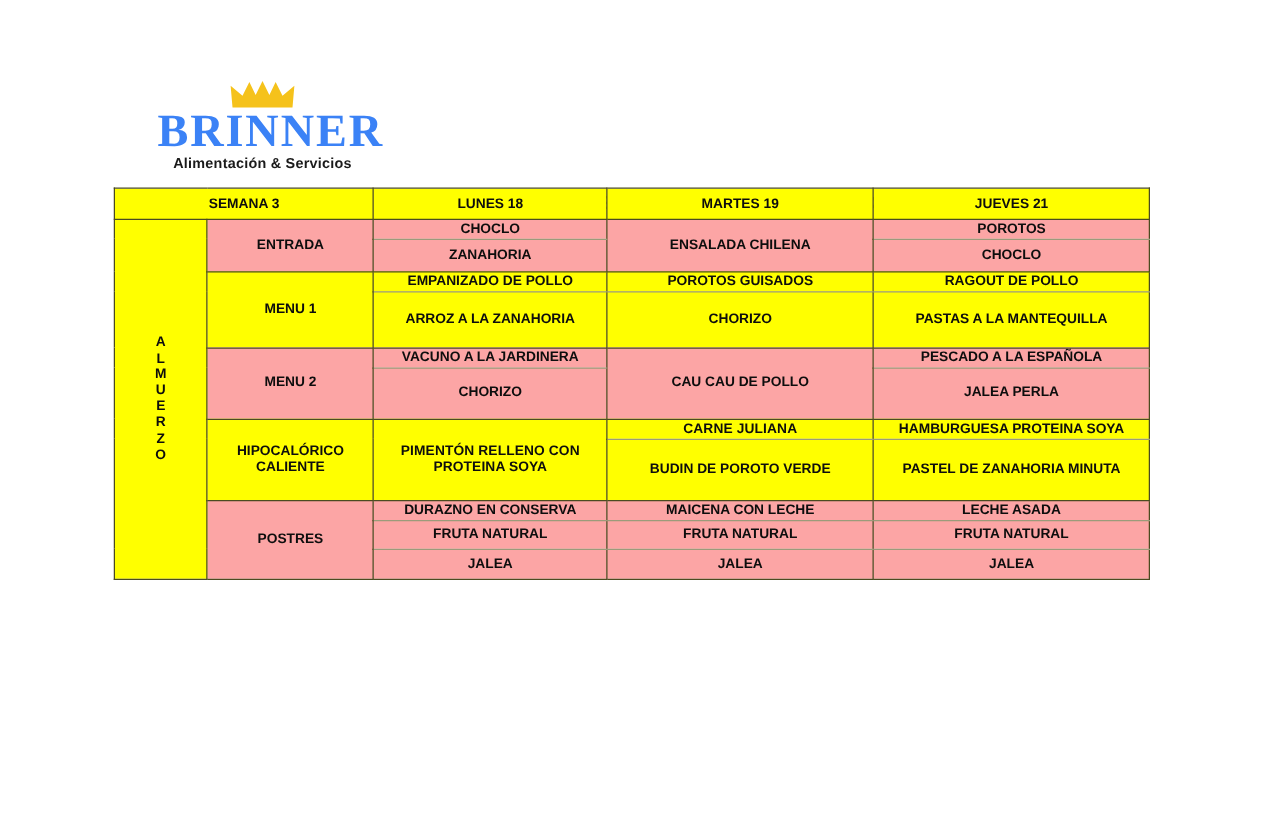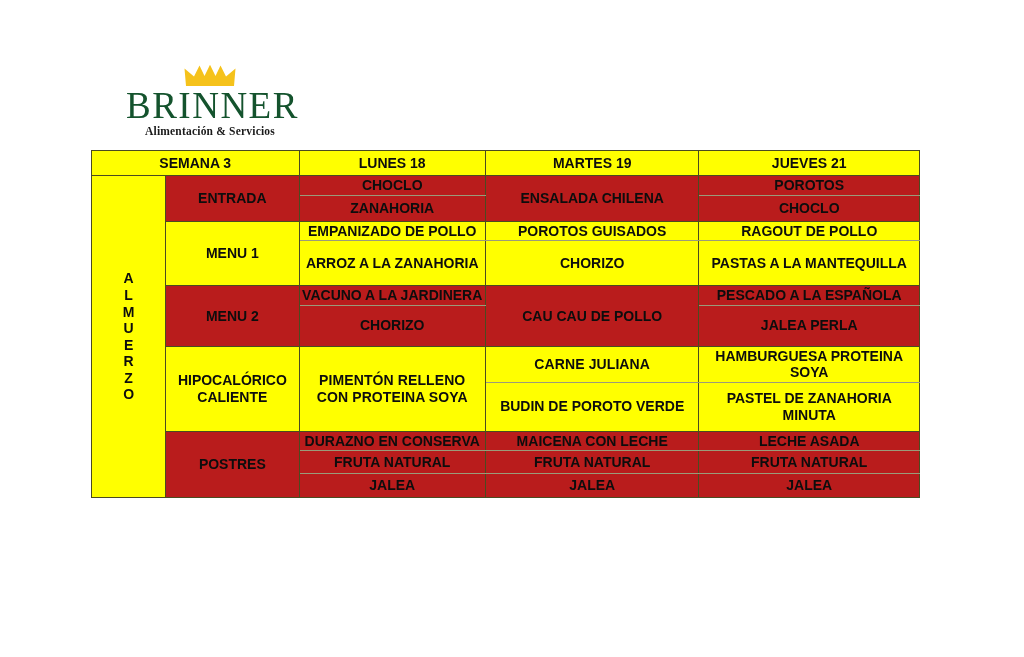--- a/index.html
+++ b/index.html
@@ -35,30 +35,30 @@
     width: 168px;
     text-align: center;
     line-height: 1;
   }
   .crown {
     display: block;
     margin: 0 auto 1px auto;
   }
   .logo-word {
     font-family: "Liberation Serif", serif;
-    font-weight: normal;
+    font-weight: bold;
     font-size: 37px;
     letter-spacing: 1.5px;
-    color: #14532d;
+    color: #3b82f6;
     line-height: 0.96;
     margin: 0;
     white-space: nowrap;
   }
   .logo-tag {
-    font-family: Liberation Serif, serif;
+    font-family: Liberation Sans, sans-serif;
     font-weight: bold;
     font-size: 11.5px;
     letter-spacing: 0.2px;
     color: #1a1a1a;
     margin-top: 2px;
     white-space: nowrap;
   }
 
   .doc-title {
     position: absolute;
@@ -77,28 +77,28 @@
     left: 91px;
     top: 150px;
     width: 829px;
     border-collapse: collapse;
     table-layout: fixed;
   }
   .menu-table td {
     border: 1px solid #4b4b20;
     text-align: center;
     vertical-align: middle;
-    font-size: 14px;
+    font-size: 11px;
     font-weight: bold;
     color: #0d0d0d;
     padding: 1px 2px;
     line-height: 1.18;
   }
   .yel   { background: #ffff00; }
-  .white { background: #b91c1c; }
+  .white { background: #fca5a5; }
 
   .thin-sep { border-top: 1px solid #9b9b7a !important; }
   .thin-bot { border-bottom: 1px solid #9b9b7a !important; }
 
   .head-cell { height: 22px; font-size: 14px; }
 
   .vert-label {
     font-size: 13px;
     font-weight: bold;
     letter-spacing: 0;

